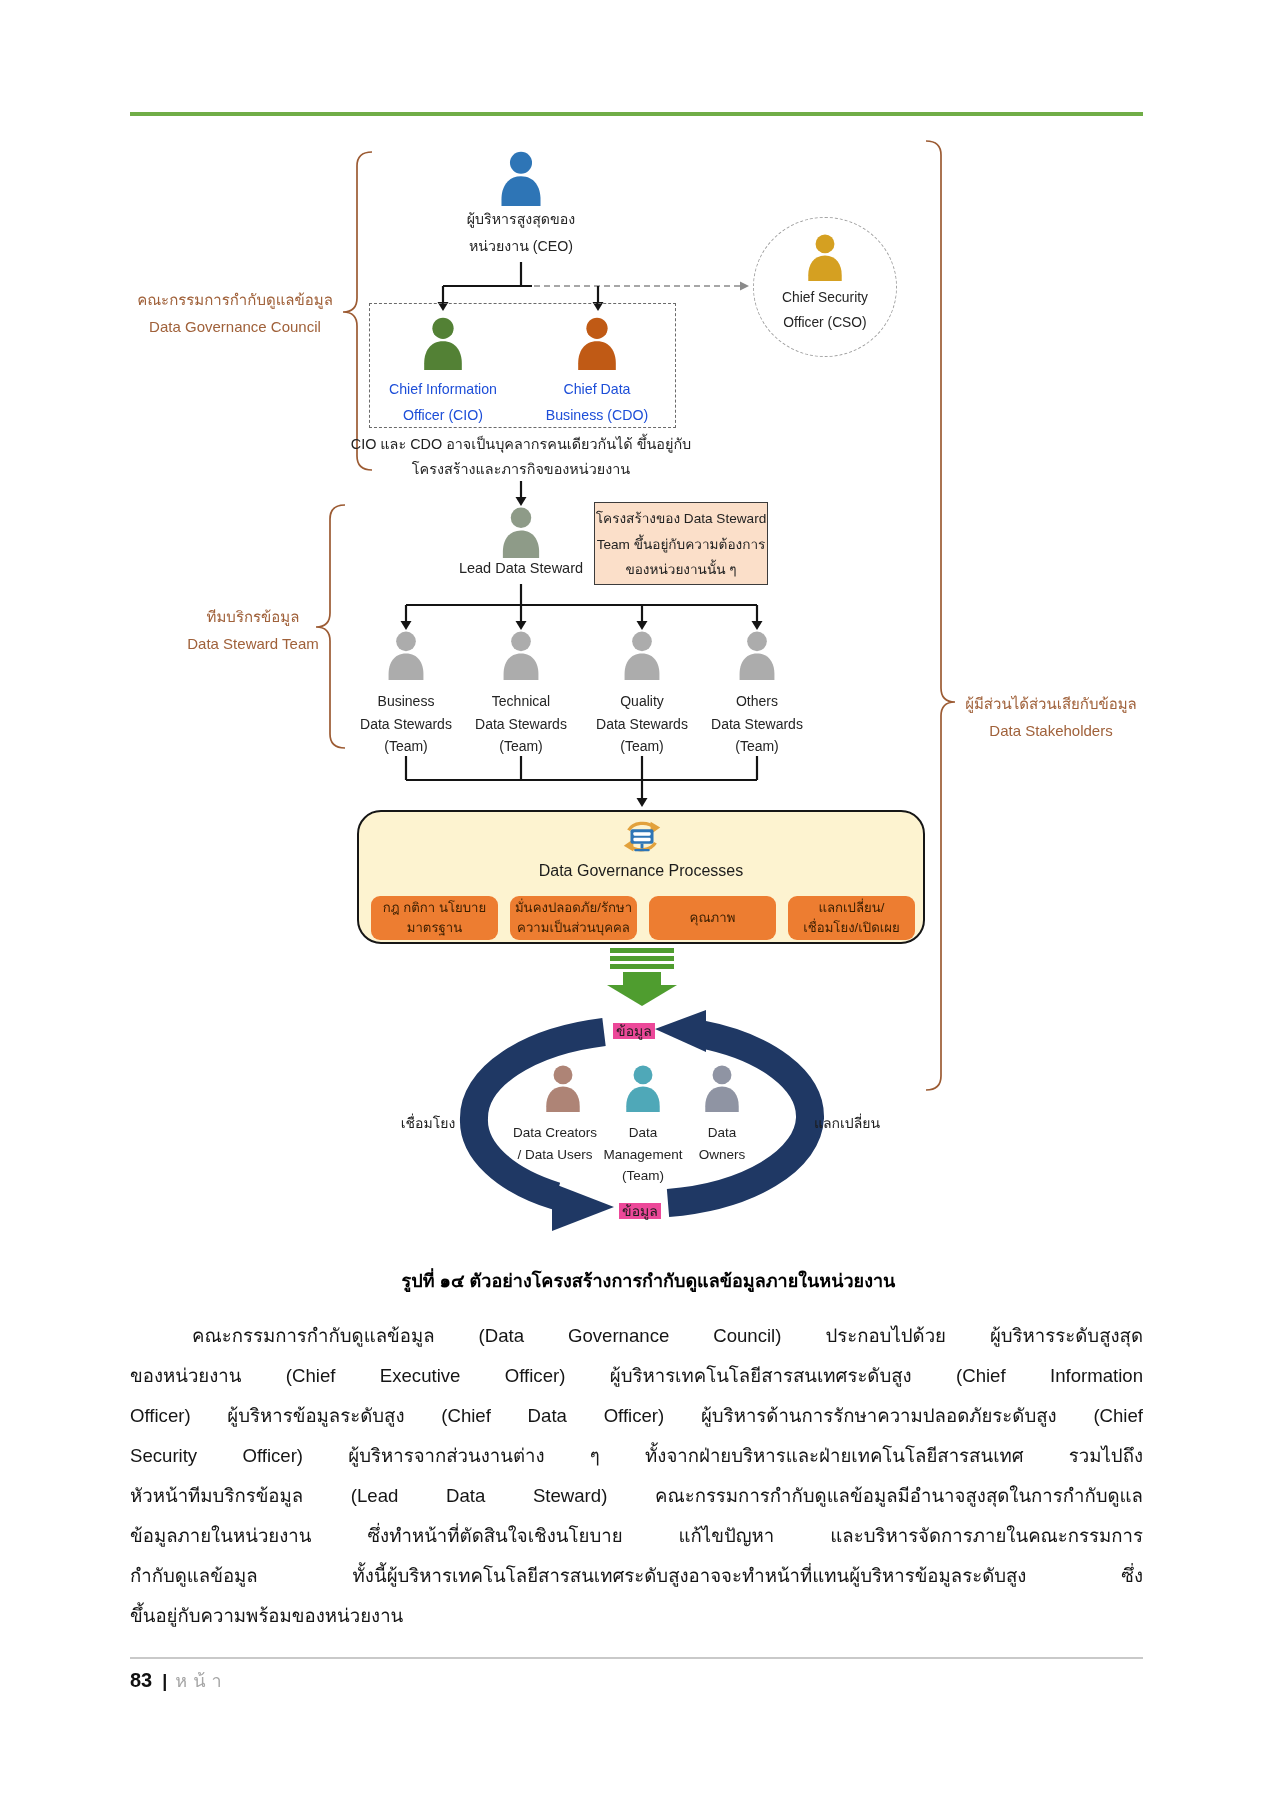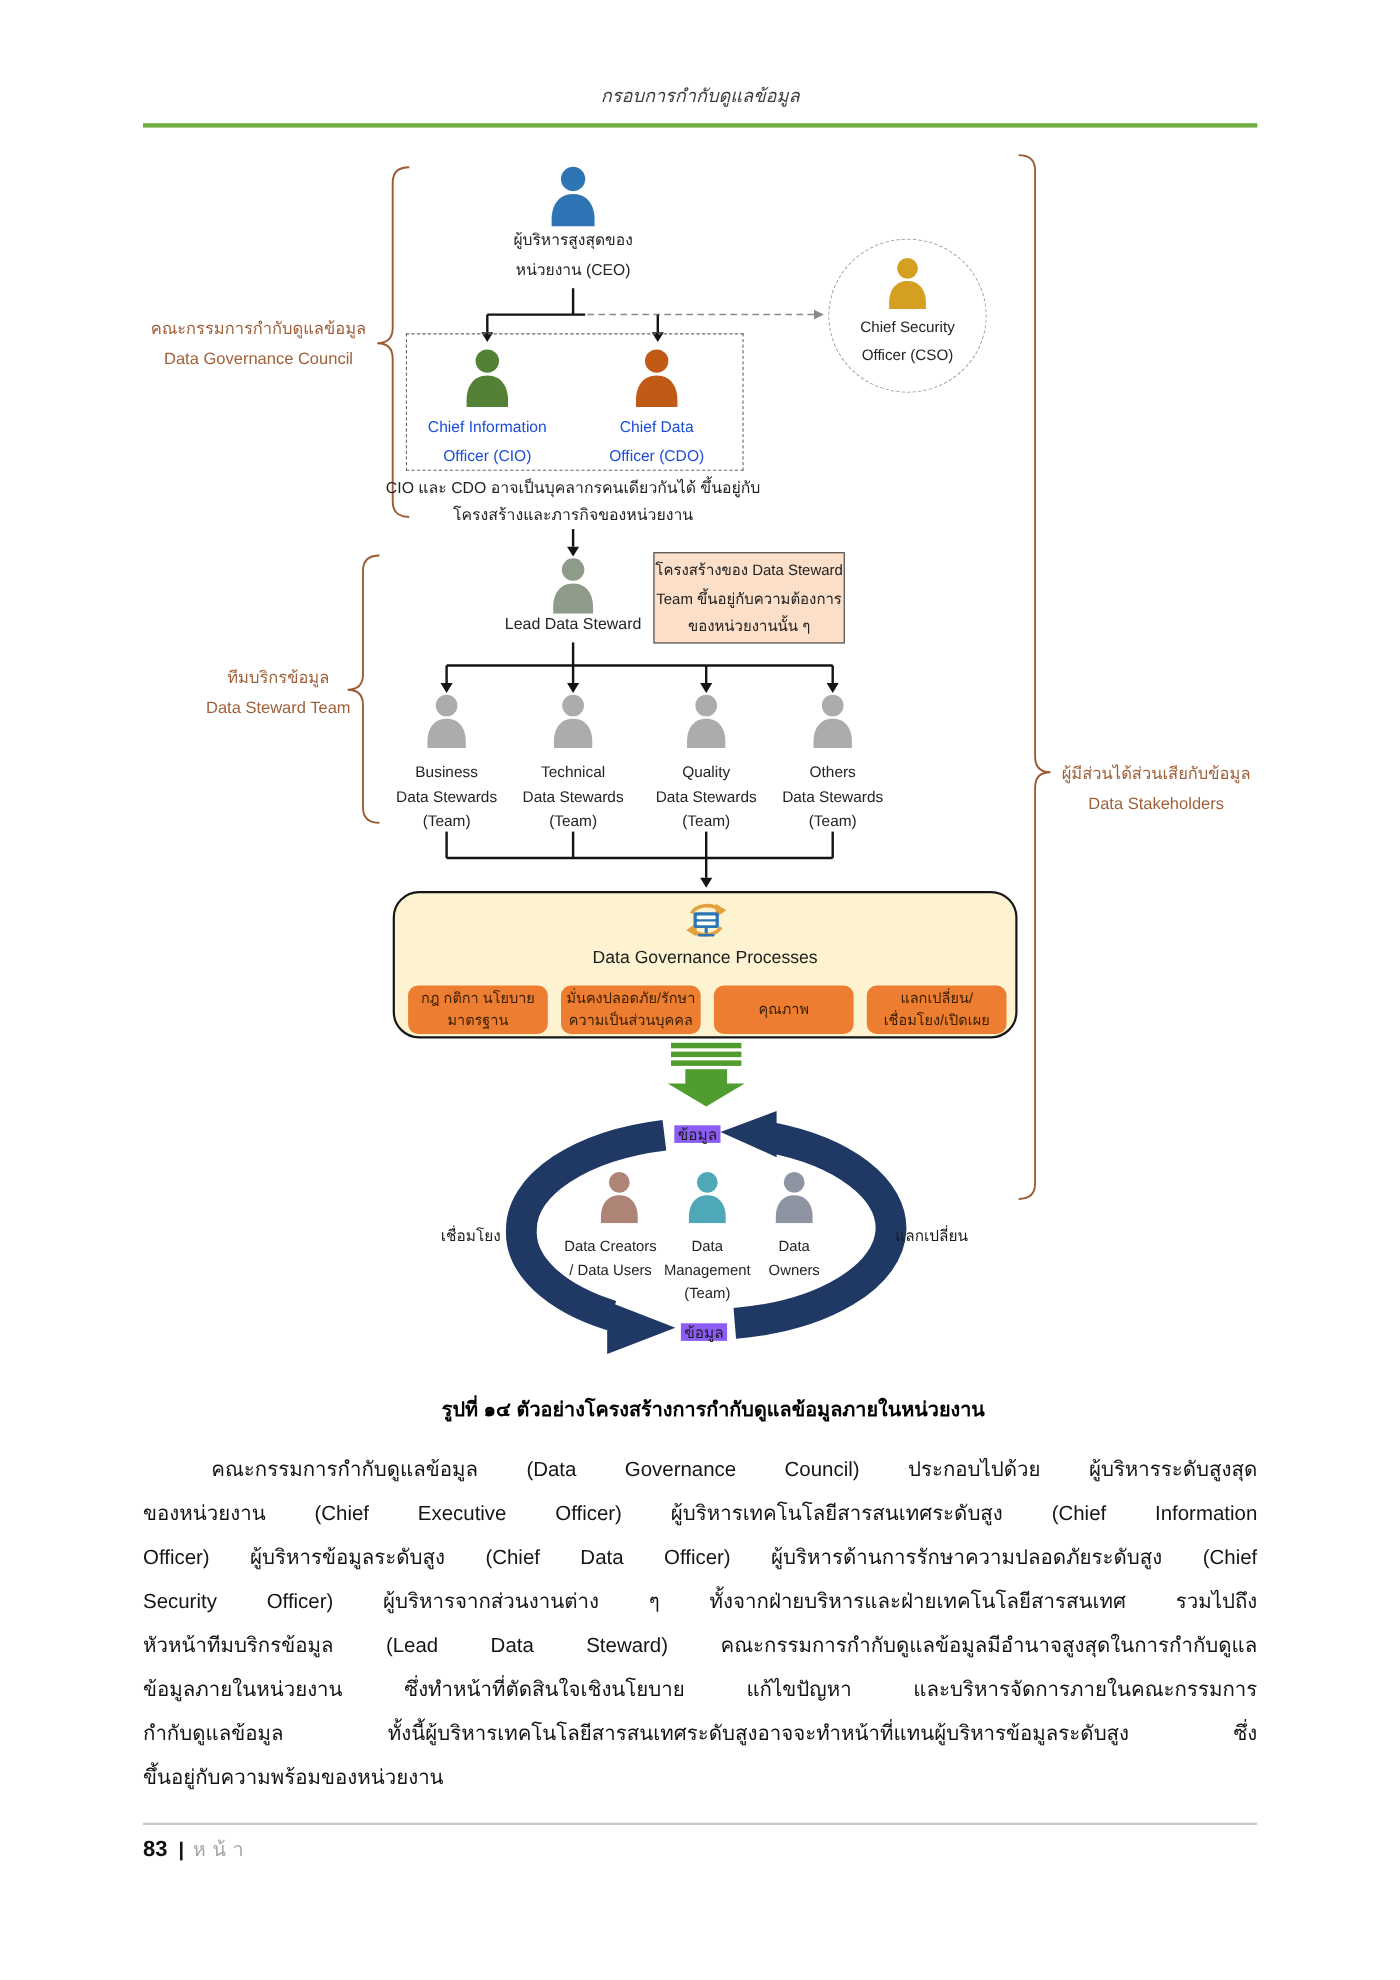--- a/index.html
+++ b/index.html
@@ -43,42 +43,41 @@
   .team-label { width:124px; font-size:14px; line-height:22.5px; text-align:center; color:#242424; }
 
   .dgp-box { left:357px; top:810px; width:568px; height:134px; background:#FDF3D0; border:2.6px solid #161616; border-radius:24px; }
   .dgp-icon { left:619px; top:814px; width:46px; height:46px; }
   .dgp-title { left:357px; top:862px; width:568px; text-align:center; font-size:16px; color:#1c1c1c; }
   .dgp-btn { position:absolute; top:84px; width:127px; height:44px; background:#ED7D31; border-radius:9px;
     display:flex; flex-direction:column; align-items:center; justify-content:center;
     font-size:13.2px; line-height:20px; color:#3A1E00; text-align:center; }
 
   .cycle-lbl { font-size:14px; color:#1c1c1c; text-align:center; }
-  .cycle-data { background:#8b5cf6; padding:0 3px;margin-top:34px; }
+  .cycle-data { background:#ec4899; padding:0 3px;margin-top:34px; }
   .cycle-member-label { width:130px; font-size:13.5px; line-height:21.5px; text-align:center; color:#242424; }
 
   .caption { left:12px; top:1266px; width:1273px; text-align:center; font-size:18px; font-weight:bold; color:#000; }
 
   .para { left:130px; top:1316px; width:1013px; font-size:18.6px; color:#151515; }
   .para .pline { height:40px; line-height:40px; text-align:justify; text-align-last:justify; white-space:normal; overflow:hidden; }
   .para .pline.first { padding-left:62px; }
   .para .pline.last { text-align:left; text-align-last:left; }
 
   .footer-rule { left:130px; top:1657px; width:1013px; height:1.5px; background:#c9c9c9; }
   .footer { left:130px; top:1666px; font-size:18px; }
   .footer .num { font-weight:bold; font-size:20px; color:#111; }
   .footer .pipe { font-weight:bold; color:#111; margin:0 8px 0 10px; }
   .footer .word { color:#a6a6a6; letter-spacing:6px; }
 </style>
 </head>
 <body>
 
 <div class="page">
 
-  <div class="abs header-title">กรอบการกำกับดูแลข้อมูล</div>
   <div class="abs green-rule"></div>
 
   <svg class="abs overlay" width="1273" height="1260" viewBox="0 0 1273 1260">
 
     <path d="M 372 152 Q 357 152 357 166 L 357 298 Q 357 312 343 312 Q 357 312 357 326 L 357 456 Q 357 470 372 470" fill="none" stroke="#9C5B33" stroke-width="1.7"></path>
     <path d="M 345 505 Q 330 505 330 519 L 330 613 Q 330 627 316 627 Q 330 627 330 641 L 330 734 Q 330 748 345 748" fill="none" stroke="#9C5B33" stroke-width="1.7"></path>
     <path d="M 926 141 Q 941 141 941 155 L 941 688 Q 941 702 955 702 Q 941 702 941 716 L 941 1076 Q 941 1090 926 1090" fill="none" stroke="#9C5B33" stroke-width="1.7"></path>
 
     <line x1="524" y1="286" x2="740" y2="286" stroke="#8a8a8a" stroke-width="1.4" stroke-dasharray="6 4"></line>
     <polygon points="740,281.5 740,290.5 749,286" fill="#8a8a8a"></polygon>
@@ -177,21 +176,21 @@
     <div>Officer (CIO)</div>
   </div>
   <div class="abs person c-cdo" style="left:572px;top:316px;width:50px;height:54px;">
     <svg viewBox="0 0 60 66">
         <circle cx="30" cy="15" r="13"></circle>
         <path d="M30 31 C14 31 7 44 7 58 L7 66 L53 66 L53 58 C53 44 46 31 30 31 Z"></path>
       </svg>
   </div>
   <div class="abs lbl2 ctr" style="left:502px;top:376px;width:190px;">
     <div>Chief Data</div>
-    <div>Officer (CDO)</div>
+    <div>Business (CDO)</div>
   </div>
 
   <div class="abs ctr" style="left:291px;top:432px;width:460px;font-size:14.4px;line-height:25px;color:#222;">
     <div>CIO และ CDO อาจเป็นบุคลากรคนเดียวกันได้ ขึ้นอยู่กับ</div>
     <div>โครงสร้างและภารกิจของหน่วยงาน</div>
   </div>
 
   <div class="abs person c-lead" style="left:497px;top:506px;width:48px;height:52px;">
     <svg viewBox="0 0 60 66">
         <circle cx="30" cy="15" r="13"></circle>

